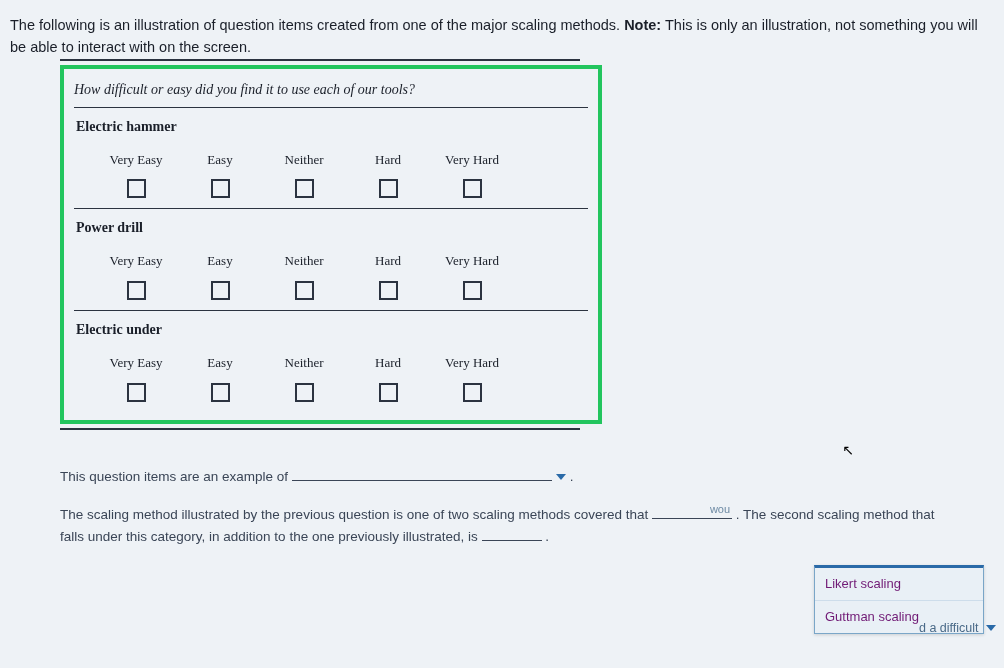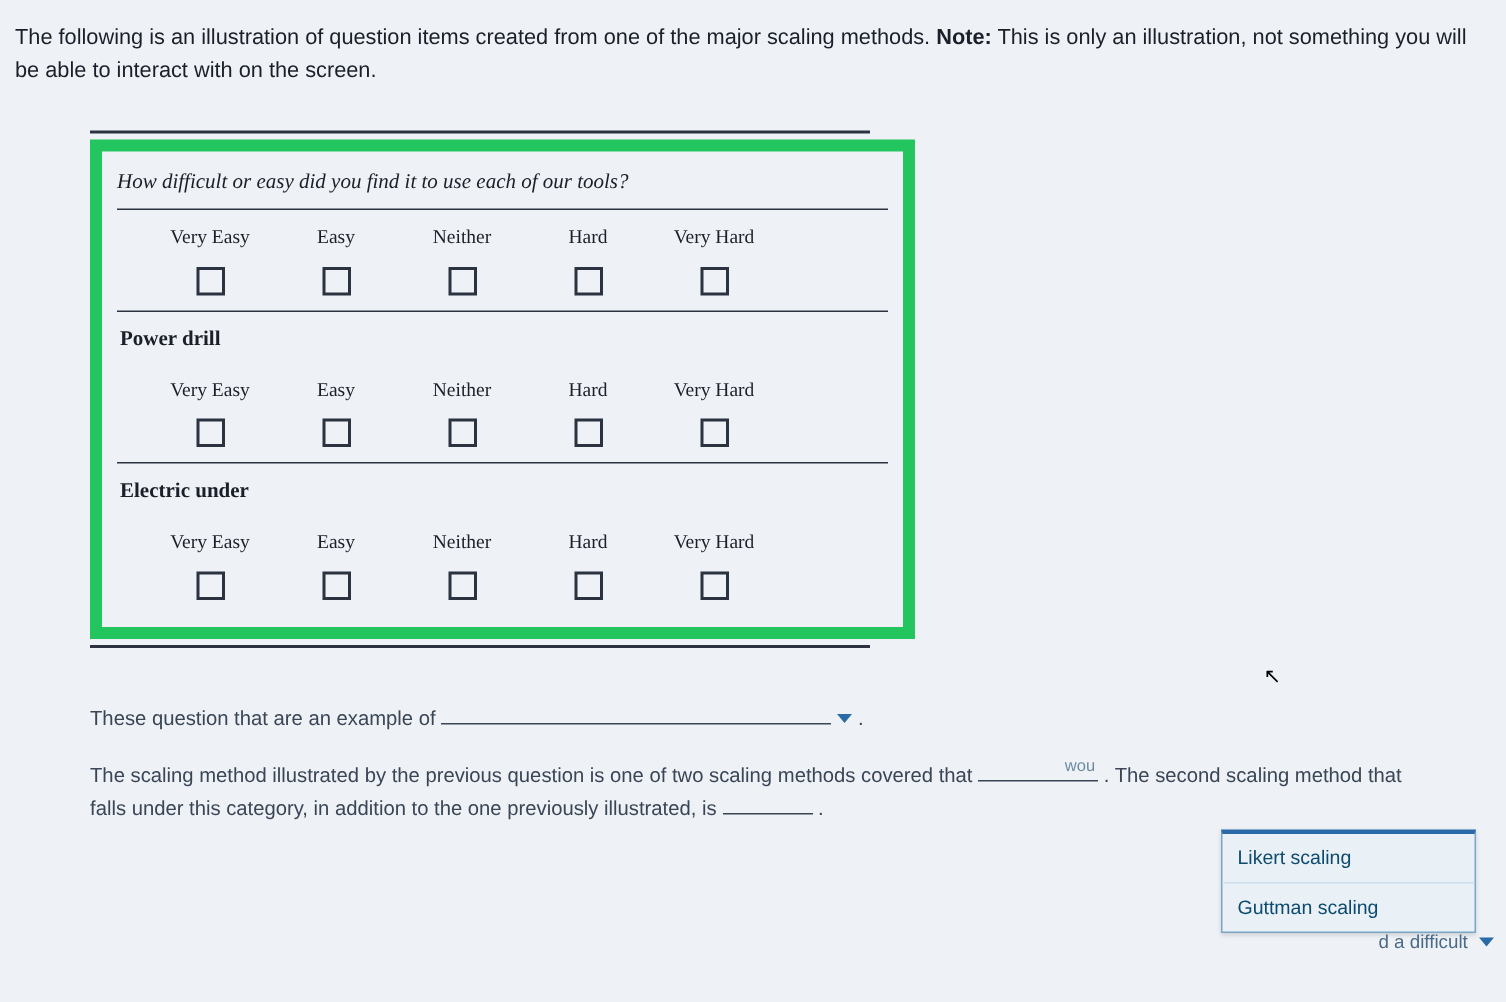--- a/index.html
+++ b/index.html
@@ -1,35 +1,35 @@
 <!DOCTYPE html>
 <html><head>
 <meta charset="utf-8">
 <style>
   html,body{margin:0;padding:0;font-family:Arial,Helvetica,sans-serif;background:#eef2f6;color:#1a1f29;width:1004px;height:668px;overflow:hidden}
   .page{padding:14px 20px 20px 10px;font-size:14px;line-height:1.55}
-  .intro{font-size:14.5px;color:#1a1f29;margin-bottom:28px;max-width:980px}
+  .intro{font-size:14.5px;color:#1a1f29;max-width:980px}
   .intro b{font-weight:700}
   .panel-wrap{padding-left:50px}
   .rule{height:2px;background:#2b3340;width:520px;margin-bottom:4px}
-  .panel{border:8px solid #22c55e;width:514px;padding:8px 10px 10px 10px;background:transparent}
+  .panel{border:4px solid #22c55e;width:514px;padding:8px 10px 10px 10px;background:transparent}
   .prompt{font-style:italic;font-family:'Comic Sans MS','Segoe Script',cursive;font-size:14px;padding:2px 0 6px 0;border-bottom:1.5px solid #2b3340}
   .item-title{font-weight:700;font-family:Georgia,serif;font-size:14px;padding:8px 0 4px 2px}
   .scale-row{display:flex;padding:2px 0 2px 20px}
   .scale-cell{width:84px;font-family:Georgia,serif;font-size:13px;line-height:1.2}
   .scale-cell .lbl{min-height:32px;display:flex;align-items:center;justify-content:center}
   .box{width:15px;height:15px;border:2px solid #2b3340;margin:4px auto 6px auto}
   .item-sep{border:none;border-top:1.5px solid #2b3340;margin:2px 0 0 0}
   .bottom-rule{height:2px;background:#2b3340;width:520px;margin-top:4px}
   .q-area{margin-top:36px;padding-left:50px;font-size:13.5px;color:#3a4556}
   .blank{display:inline-block;border-bottom:1.5px solid #3a4556;min-width:260px;height:14px;vertical-align:baseline;position:relative}
   .blank.small{min-width:80px}
   .caret{display:inline-block;width:0;height:0;border-left:5px solid transparent;border-right:5px solid transparent;border-top:6px solid #2a6aa8;margin-left:4px;vertical-align:middle}
   .q-line{margin-bottom:16px}
-  .dropdown{position:absolute;right:20px;bottom:46px;width:168px;background:#e9f0f6;border:1px solid #7aa6c8;border-top:3px solid #2a6aa8;box-shadow:0 1px 3px rgba(0,0,0,.15);font-size:13px;color:#0c4a6e}
+  .dropdown{position:absolute;right:20px;bottom:34px;width:168px;background:#e9f0f6;border:1px solid #7aa6c8;border-top:3px solid #2a6aa8;box-shadow:0 1px 3px rgba(0,0,0,.15);font-size:13px;color:#701a75}
   .dropdown .opt{padding:6px 10px;border-bottom:1px solid #cdddeb}
   .dropdown .opt:last-child{border-bottom:none}
   .trail{position:absolute;right:8px;bottom:30px;font-size:12.5px;color:#4a6a88}
   .cursor{position:absolute;right:150px;top:440px;font-size:14px;color:#000}
 </style>
 </head>
 <body>
 
 <div class="page">
 
@@ -37,20 +37,21 @@
     <span>The following is an illustration of question items created from one of the major scaling methods. </span>
     <b>Note:</b>
     <span> This is only an illustration, not something you will be able to interact with on the screen.</span>
   </div>
 
   <div class="panel-wrap">
     <div class="rule"></div>
     <div class="panel">
       <div class="prompt">How difficult or easy did you find it to use each of our tools?</div>
 
+      <div class="item-title">Electric hammer</div>
       <div class="scale-row">
         <div class="scale-cell">
             <div class="lbl">Very Easy</div>
             <div class="box"></div>
           </div>
         <div class="scale-cell">
             <div class="lbl">Easy</div>
             <div class="box"></div>
           </div>
         <div class="scale-cell">
@@ -115,21 +116,21 @@
             <div class="lbl">Very Hard</div>
             <div class="box"></div>
           </div>
       </div>
     </div>
     <div class="bottom-rule"></div>
   </div>
 
   <div class="q-area">
     <div class="q-line">
-      <span>These question that are an example of</span>
+      <span>This question items are an example of</span>
       <span class="blank"></span><span class="caret"></span> .
     </div>
     <div class="q-line" style="max-width:900px">
       <span>The scaling method illustrated by the previous question is one of two scaling methods covered that </span>
       <span class="blank small"><span style="font-size:11px;color:#6d8aa4;position:absolute;right:2px;bottom:0">wou</span></span>
       <span>. The second scaling method that falls under this category, in addition to the one previously illustrated, is</span>
       <span class="blank small" style="min-width:60px"></span> .
     </div>
   </div>
 

